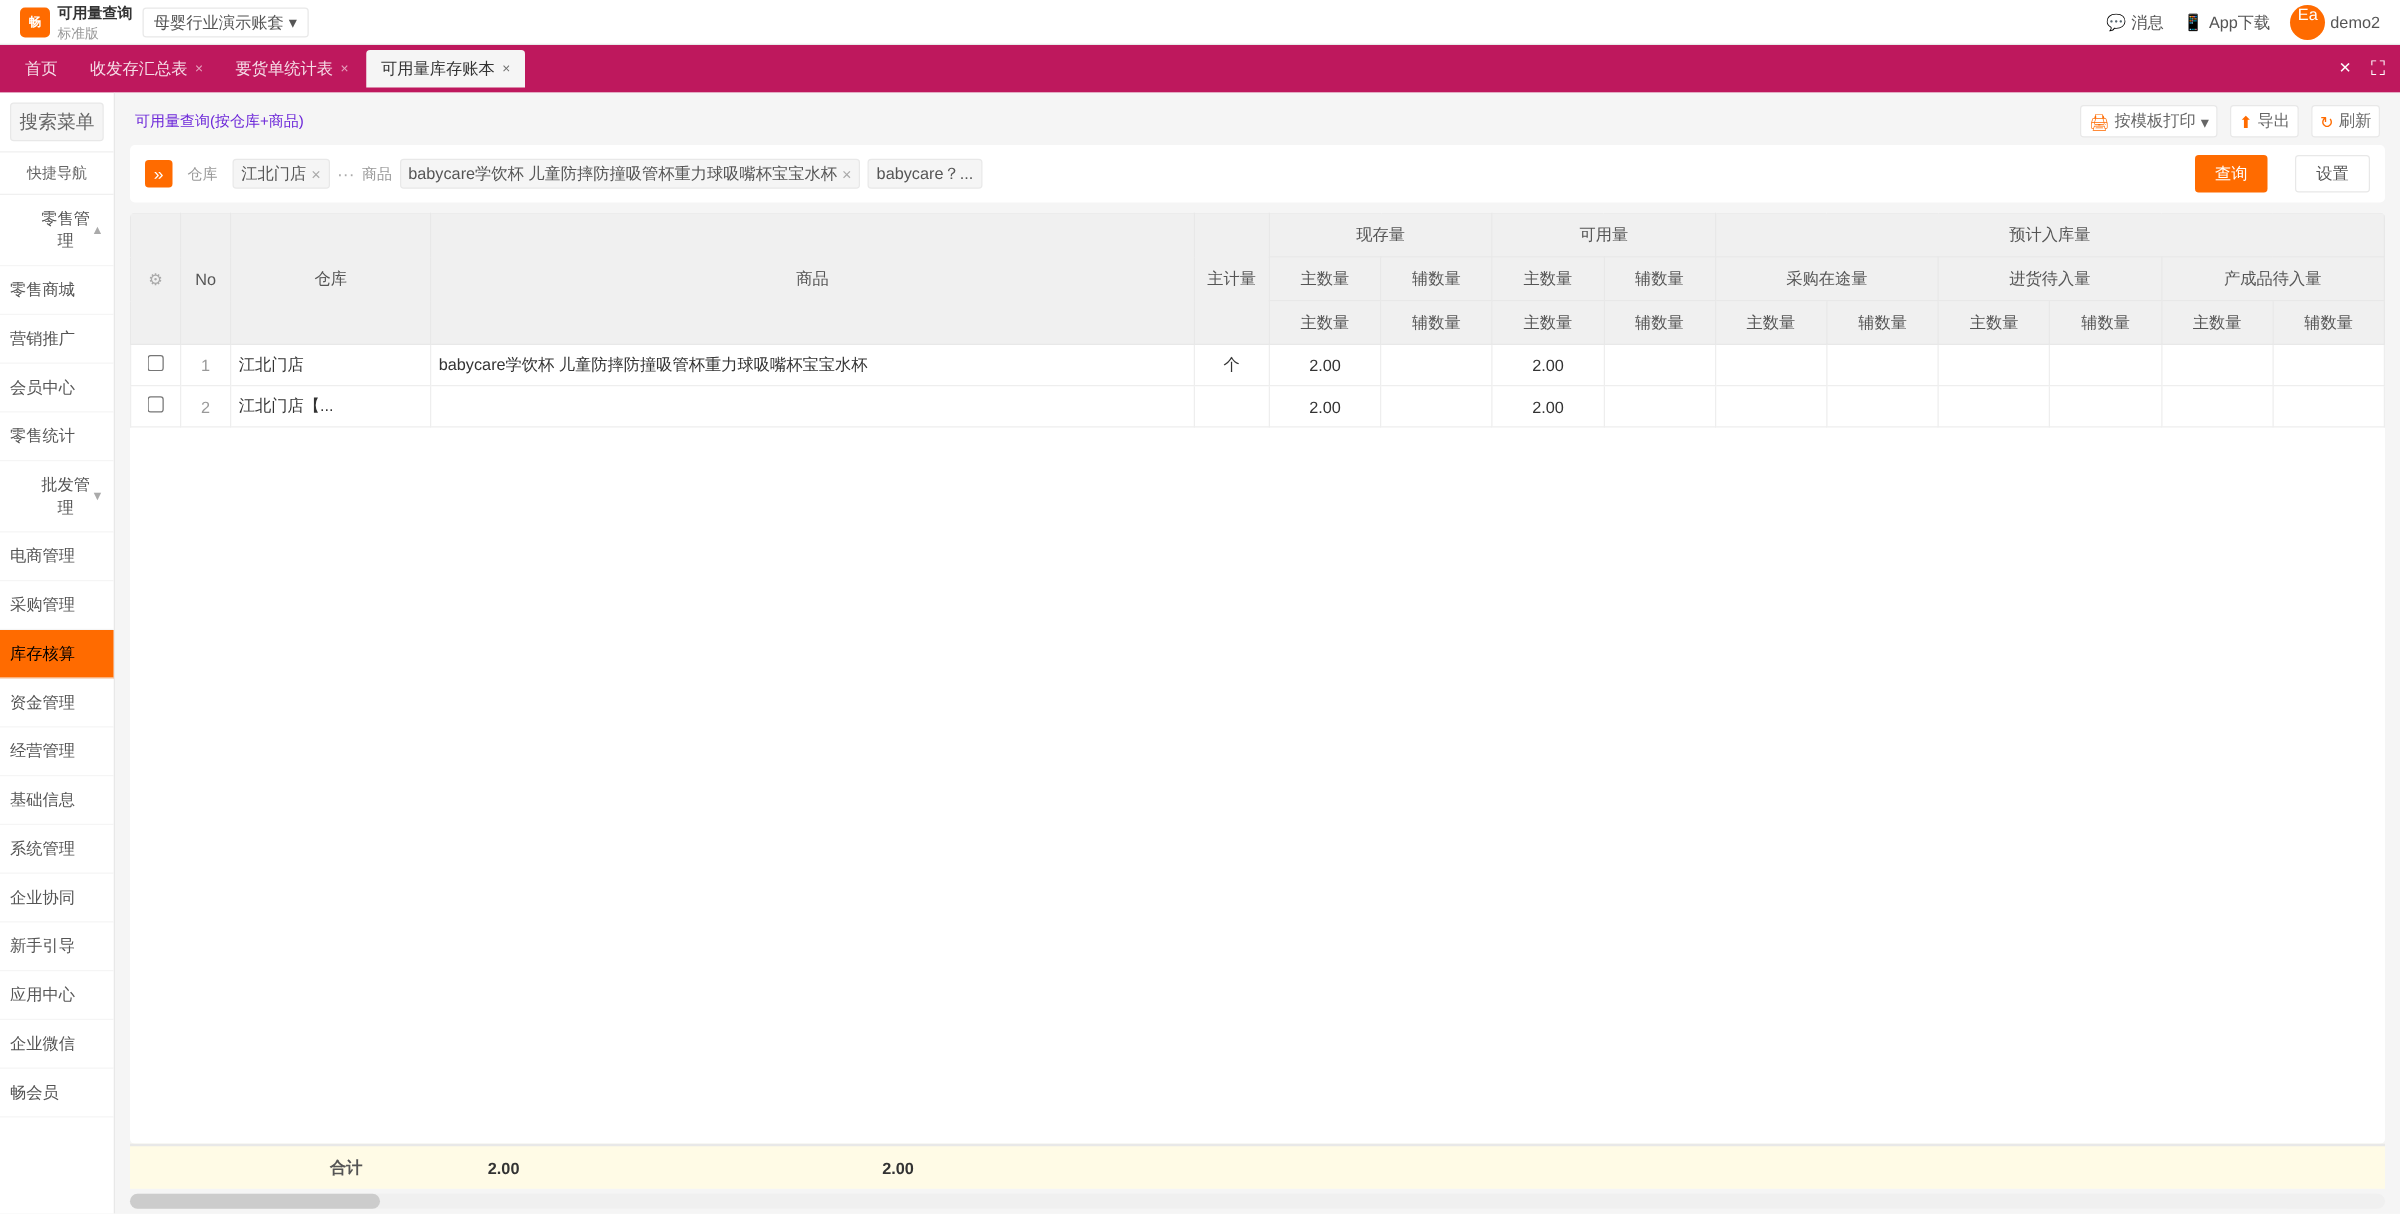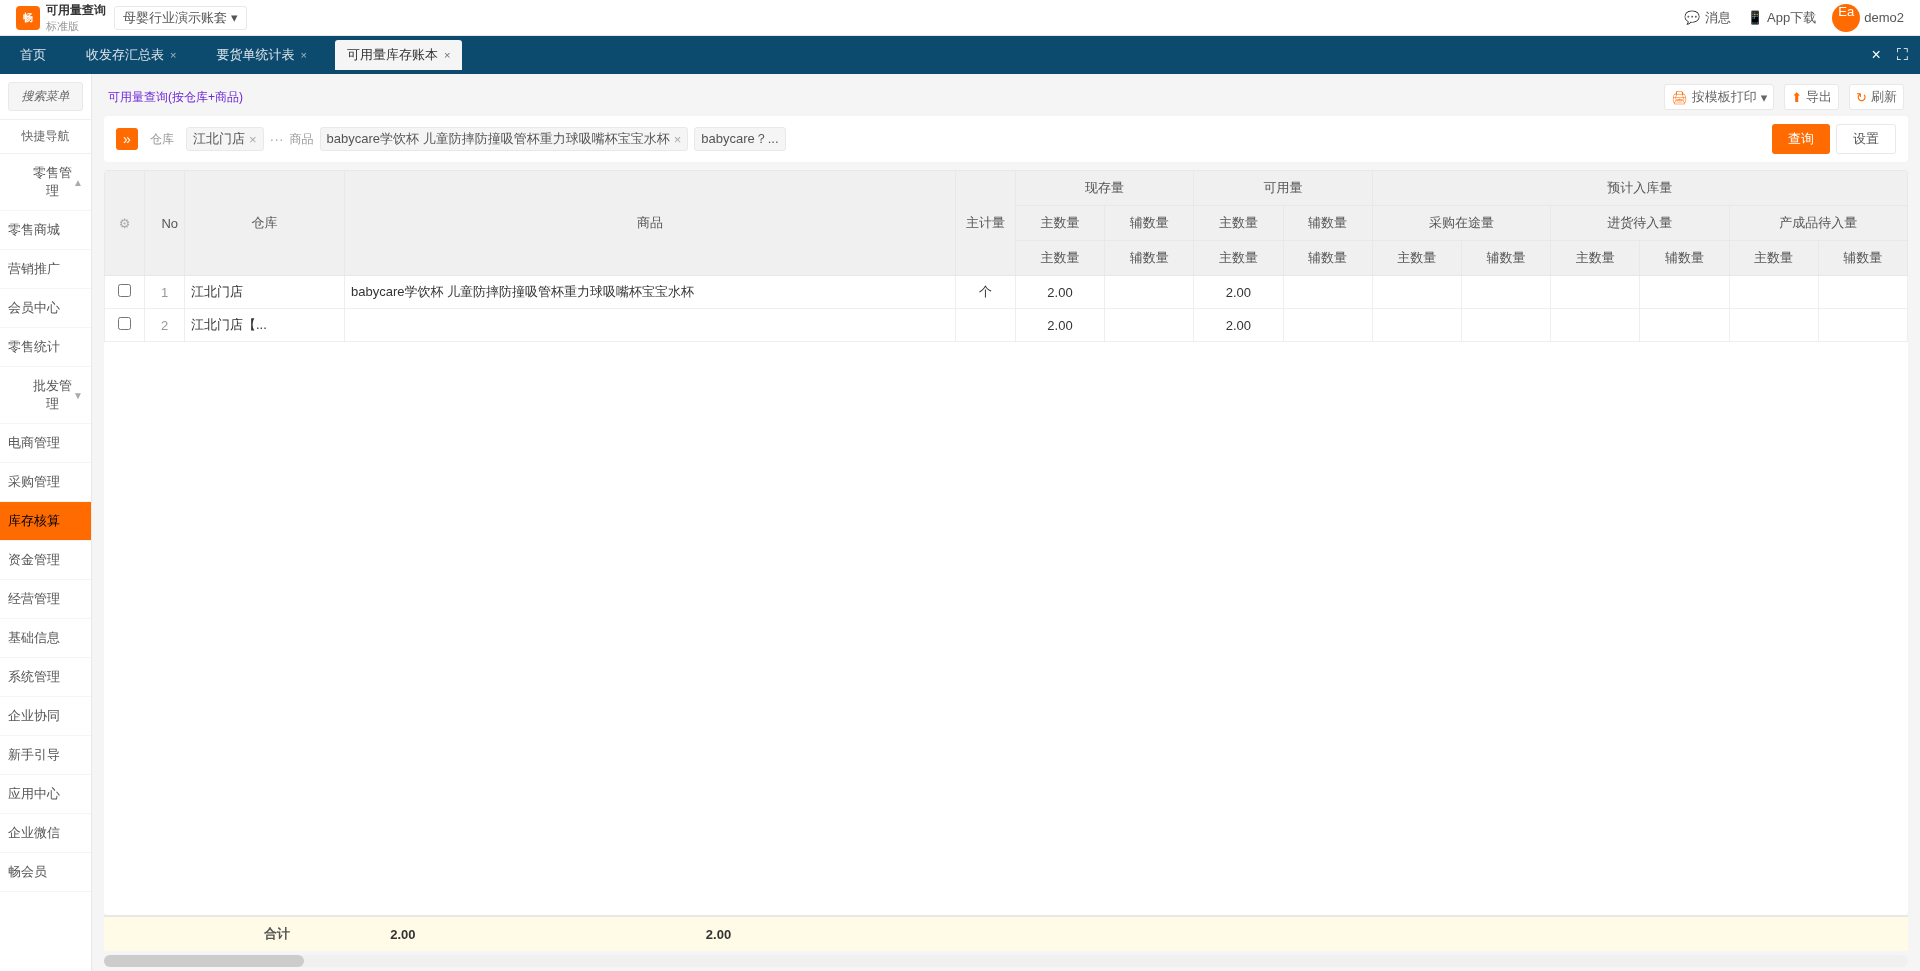--- a/index.html
+++ b/index.html
@@ -21,27 +21,27 @@
     .logo-icon { width: 24px; height: 24px; background: #ff6b00; border-radius: 4px; display: flex; align-items: center; justify-content: center; color: white; font-size: 10px; font-weight: bold; }
     .company-name { font-size: 12px; color: #333; font-weight: bold; }
     .edition-tag { font-size: 11px; color: #999; }
     .industry-select { display: flex; align-items: center; gap: 4px; padding: 2px 8px; border: 1px solid #e8e8e8; border-radius: 3px; cursor: pointer; font-size: 12px; color: #555; }
     .top-bar-right { display: flex; align-items: center; gap: 16px; }
     .top-right-item { display: flex; align-items: center; gap: 4px; font-size: 12px; color: #555; cursor: pointer; }
     .avatar { width: 28px; height: 28px; border-radius: 50%; background: #ff6b00; display: flex; align-items: flex-start; justify-content: center; color: white; font-size: 11px; }
 
     
     .tab-bar {
-      background: #0c4a6e;
+      background: #be185d;
       height: 38px;
       display: flex;
       align-items: center;
       padding: 0 8px;
       flex-shrink: 0;
-      gap: 16px;
+      gap: 2px;
     }
     .tab-item {
       height: 30px;
       padding: 0 12px;
       display: flex;
       align-items: center;
       gap: 6px;
       border-radius: 3px 3px 0 0;
       cursor: pointer;
       font-size: 13px;
@@ -70,24 +70,23 @@
       flex-shrink: 0;
     }
     .sidebar-search { padding: 8px; border-bottom: 1px solid #f0f0f0; }
     .sidebar-search-btn {
       width: 100%;
       padding: 5px 0;
       background: #f5f5f5;
       border: 1px solid #e8e8e8;
       border-radius: 3px;
       text-align: center;
-      font-size: 12px;
+      font-size: 15px;
       color: #666;
       cursor: pointer;
-      font-style: italic;
     }
     .sidebar-nav-btn {
       padding: 8px;
       text-align: center;
       font-size: 12px;
       color: #666;
       cursor: pointer;
       border-bottom: 1px solid #f0f0f0;
     }
     .sidebar-item {
@@ -151,21 +150,21 @@
     .filter-input-area {
       display: flex; align-items: center; gap: 6px;
       flex: 1; flex-wrap: wrap;
     }
     .filter-tag {
       background: #f5f5f5; border: 1px solid #e8e8e8; border-radius: 3px;
       padding: 2px 6px; font-size: 12px; color: #555; display: flex; align-items: center; gap: 4px;
     }
     .filter-tag .close { color: #aaa; cursor: pointer; }
     .filter-dots { color: #aaa; font-size: 14px; cursor: pointer; }
-    .filter-actions { display: flex; gap: 6px; }
+    .filter-actions { display: flex; gap: 22px; }
     .btn-query {
       background: #ff6b00; color: white; border: none; padding: 5px 16px;
       border-radius: 3px; cursor: pointer; font-size: 13px;
     }
     .btn-setting {
       background: white; color: #555; border: 1px solid #e8e8e8; padding: 5px 16px;
       border-radius: 3px; cursor: pointer; font-size: 13px;
     }
 
     
@@ -400,21 +399,21 @@
       </div>
     </div>
 
     <div class="table-container">
       <table>
         <thead>
           <tr>
             <th rowspan="3" style="width:40px;">
               <span class="settings-icon-gear">⚙</span>
             </th>
-            <th rowspan="3" style="width:40px;text-align:right;">No</th>
+            <th rowspan="3" style="width:40px;">No</th>
             <th rowspan="3" style="width:160px;">仓库</th>
             <th rowspan="3" style="min-width:260px;">商品</th>
             <th rowspan="3" style="width:60px;">主计量</th>
             <th colspan="2">现存量</th>
             <th colspan="2">可用量</th>
             <th colspan="6">预计入库量</th>
           </tr>
           <tr>
             <th>主数量</th>
             <th>辅数量</th>

